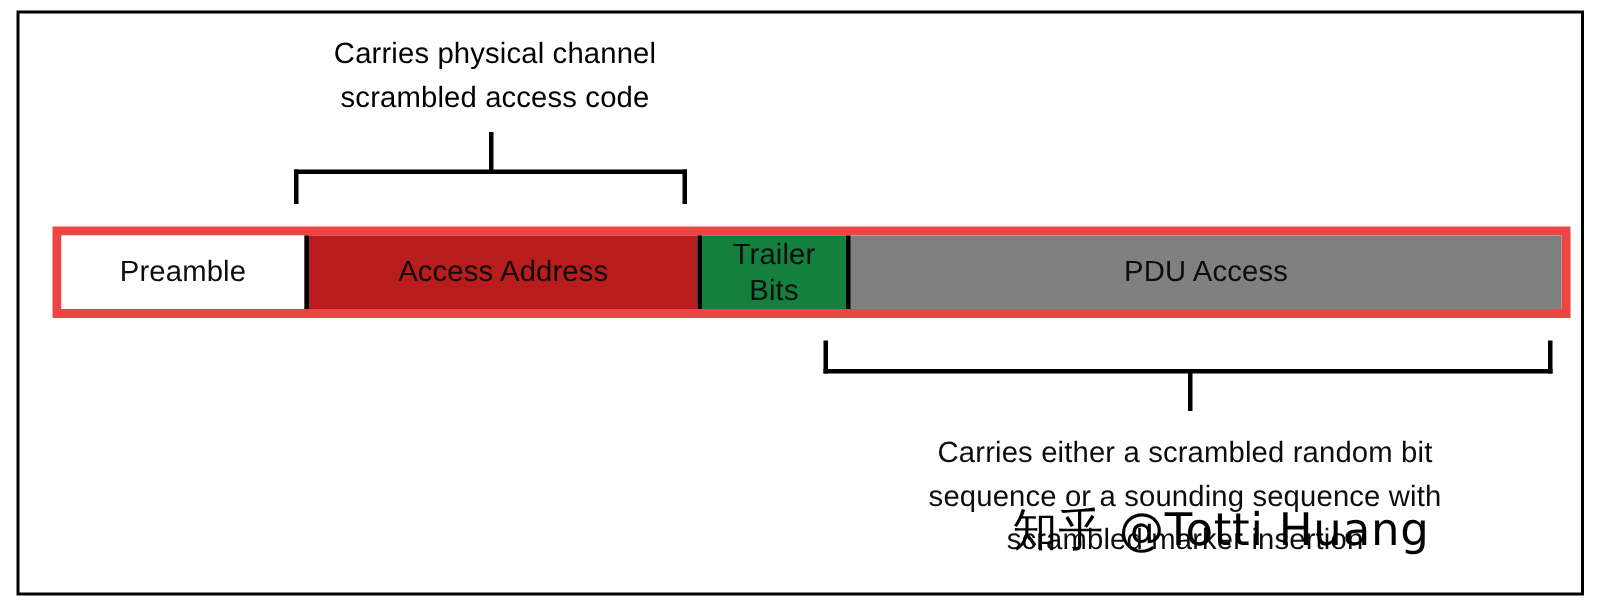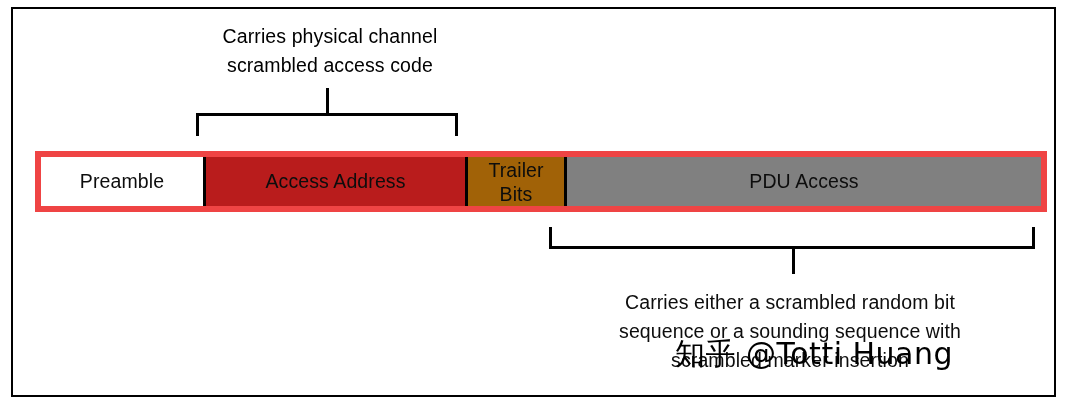--- a/index.html
+++ b/index.html
@@ -132,21 +132,21 @@
   .field-preamble {
     width: 162px;
     background: #ffffff;
   }
   .field-access-address {
     width: 262px;
     background: #b91c1c;
   }
   .field-trailer-bits {
     width: 99px;
-    background: #a16207;
+    background: #15803d;
     line-height: 24px;
   }
   .field-pdu-payload {
     width: 477px;
     background: #808080;
   }
 
   
   .watermark {
     position: absolute;

